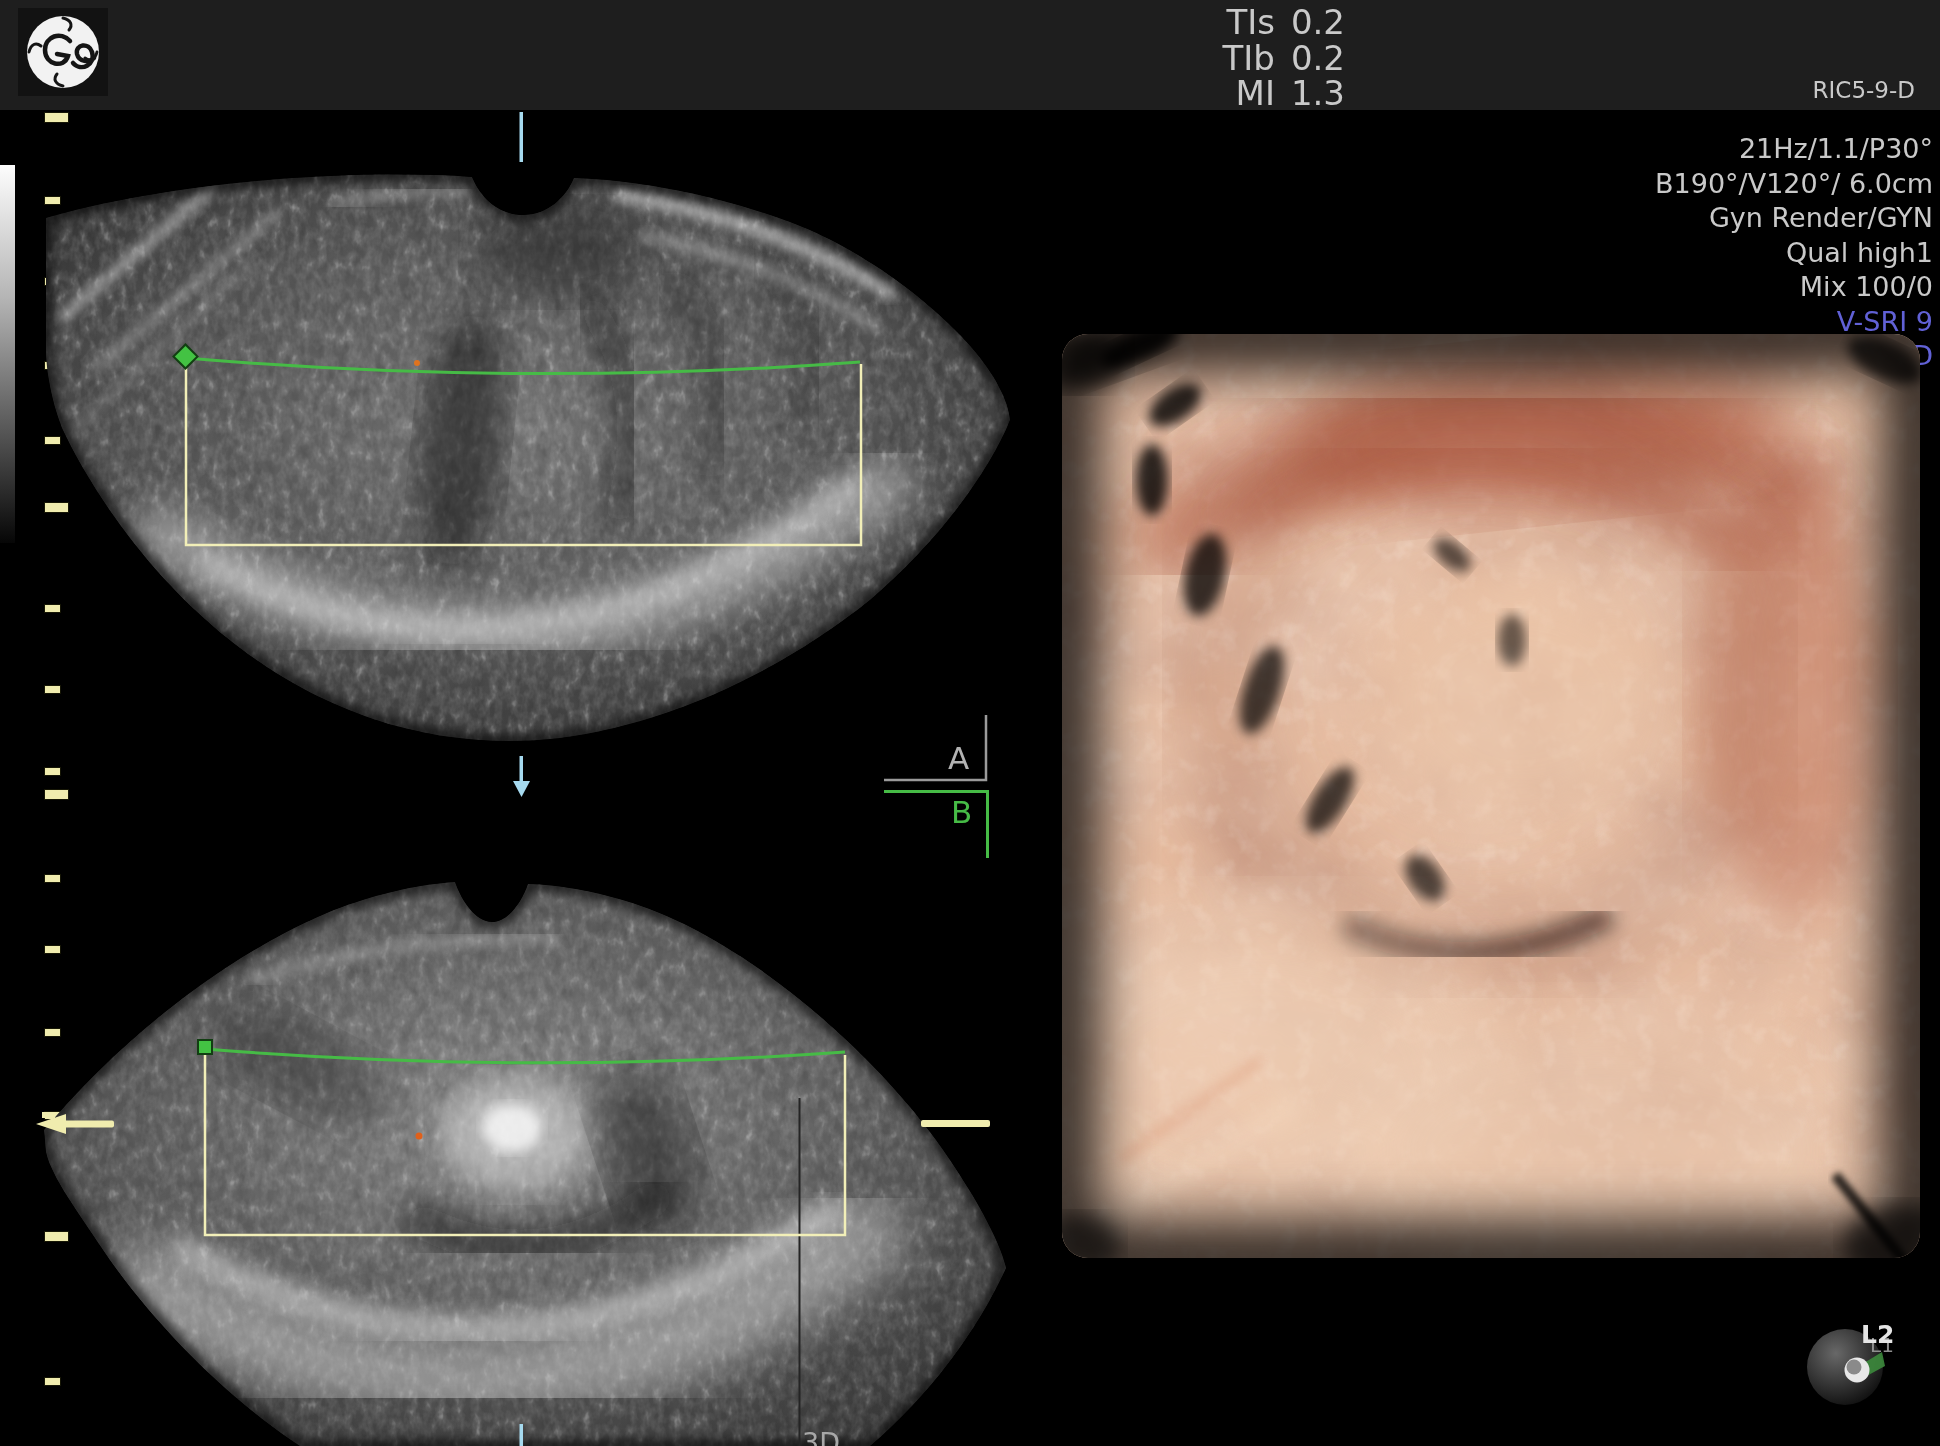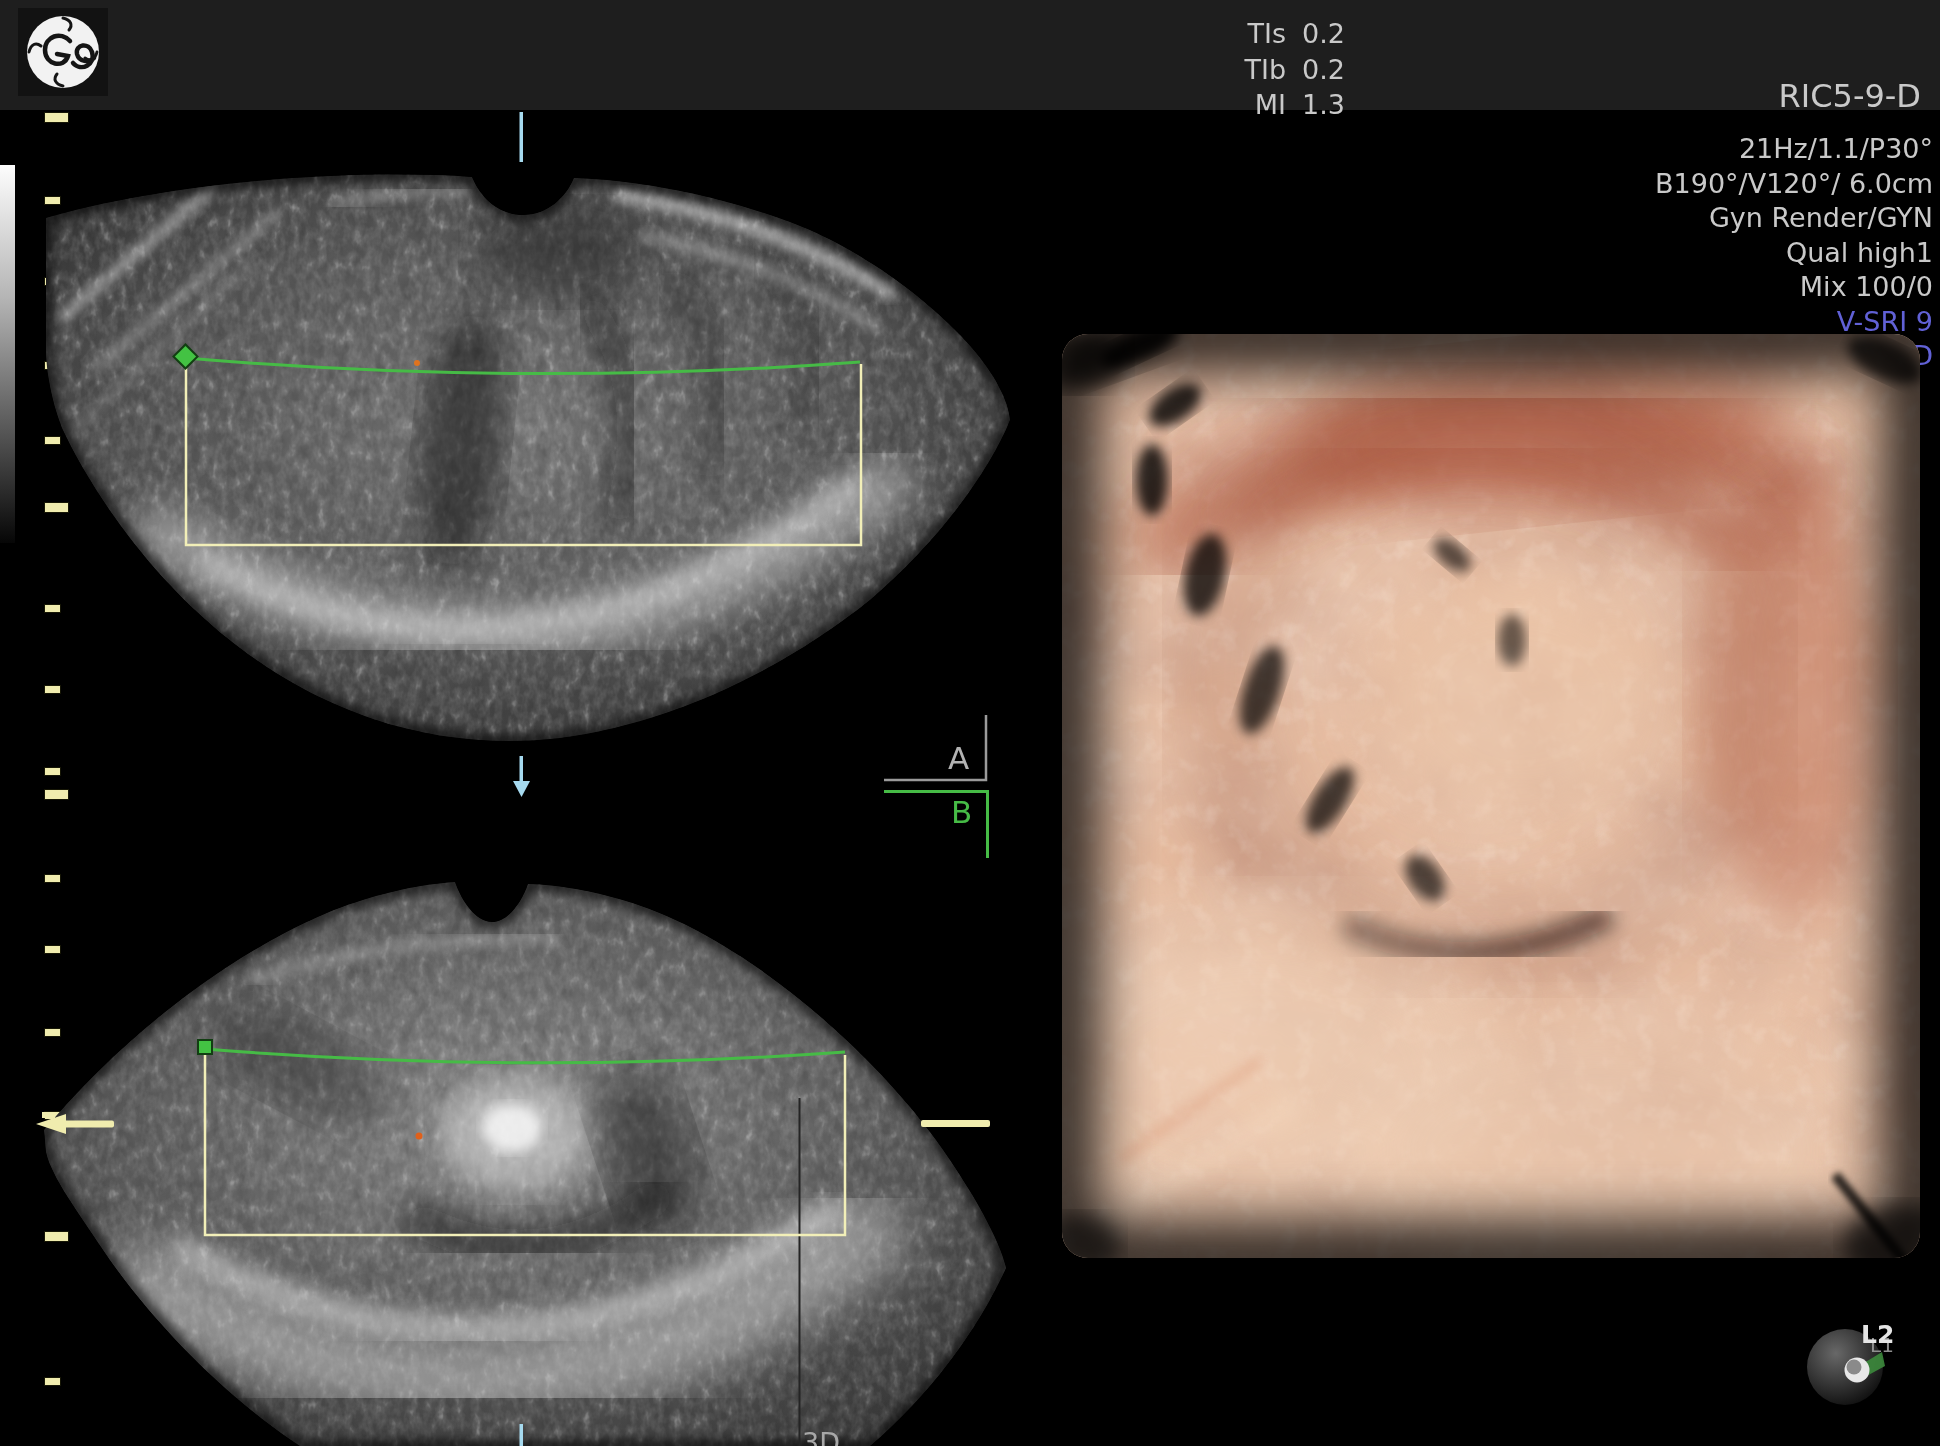--- a/index.html
+++ b/index.html
@@ -2,23 +2,23 @@
 <html style="--accent_green: #46bb46; --roi_yellow: #f2efb8; --marker_cyan: #a6daef; --vsri_purple: #6161d6; --text_gray: #c9c9c9; --label_gray: #b2b2b2; --tick_yellow: #f0ecae; --dot_orange: #e0731e; --header_bg: #1e1e1e;"><head>
 <meta charset="utf-8">
 <style>
   html,body{margin:0;padding:0;background:#000;}
   body{width:1940px;height:1446px;overflow:hidden;position:relative;
        font-family:"DejaVu Sans","Liberation Sans",sans-serif;}
   #screen{position:absolute;inset:0;width:1940px;height:1446px;background:#000;}
 
   #topbar{position:absolute;left:0;top:0;width:1940px;height:110px;background:var(--header_bg,#1e1e1e);}
   #ge-logo{position:absolute;left:18px;top:8px;width:90px;height:88px;background:#121212;}
-  #ti-block{position:absolute;top:16px;right:595px;text-align:right;font-size:27px;line-height:35.5px;color:var(--text_gray,#c9c9c9);}
+  #ti-block{position:absolute;top:5px;right:595px;text-align:right;font-size:34px;line-height:35.5px;color:var(--text_gray,#c9c9c9);}
   .ti-row .lab{margin-right:16px;}
-  #probe{position:absolute;top:77px;right:19px;font-size:32px;color:var(--text_gray,#c9c9c9);}
+  #probe{position:absolute;top:77px;right:25px;font-size:23px;color:var(--text_gray,#c9c9c9);}
   #params{position:absolute;top:112px;right:7px;text-align:right;font-size:27px;line-height:34.5px;color:var(--text_gray,#c9c9c9);margin-top:20px;}
   .pline.purple{color:var(--vsri_purple,#6161d6);}
 
   #grayscale-bar{position:absolute;left:0;top:165px;width:15px;height:378px;
      background:linear-gradient(#fdfdfd,#b5b5b5 35%,#4a4a4a 75%,#060606);}
   .tick{position:absolute;left:45px;width:15px;height:7px;background:var(--tick_yellow,#f0ecae);
         box-shadow:0 0 0 1px rgba(40,40,10,.55);}
   .tick.big{width:23px;height:9px;}
 
   #scene{position:absolute;left:0;top:0;}

